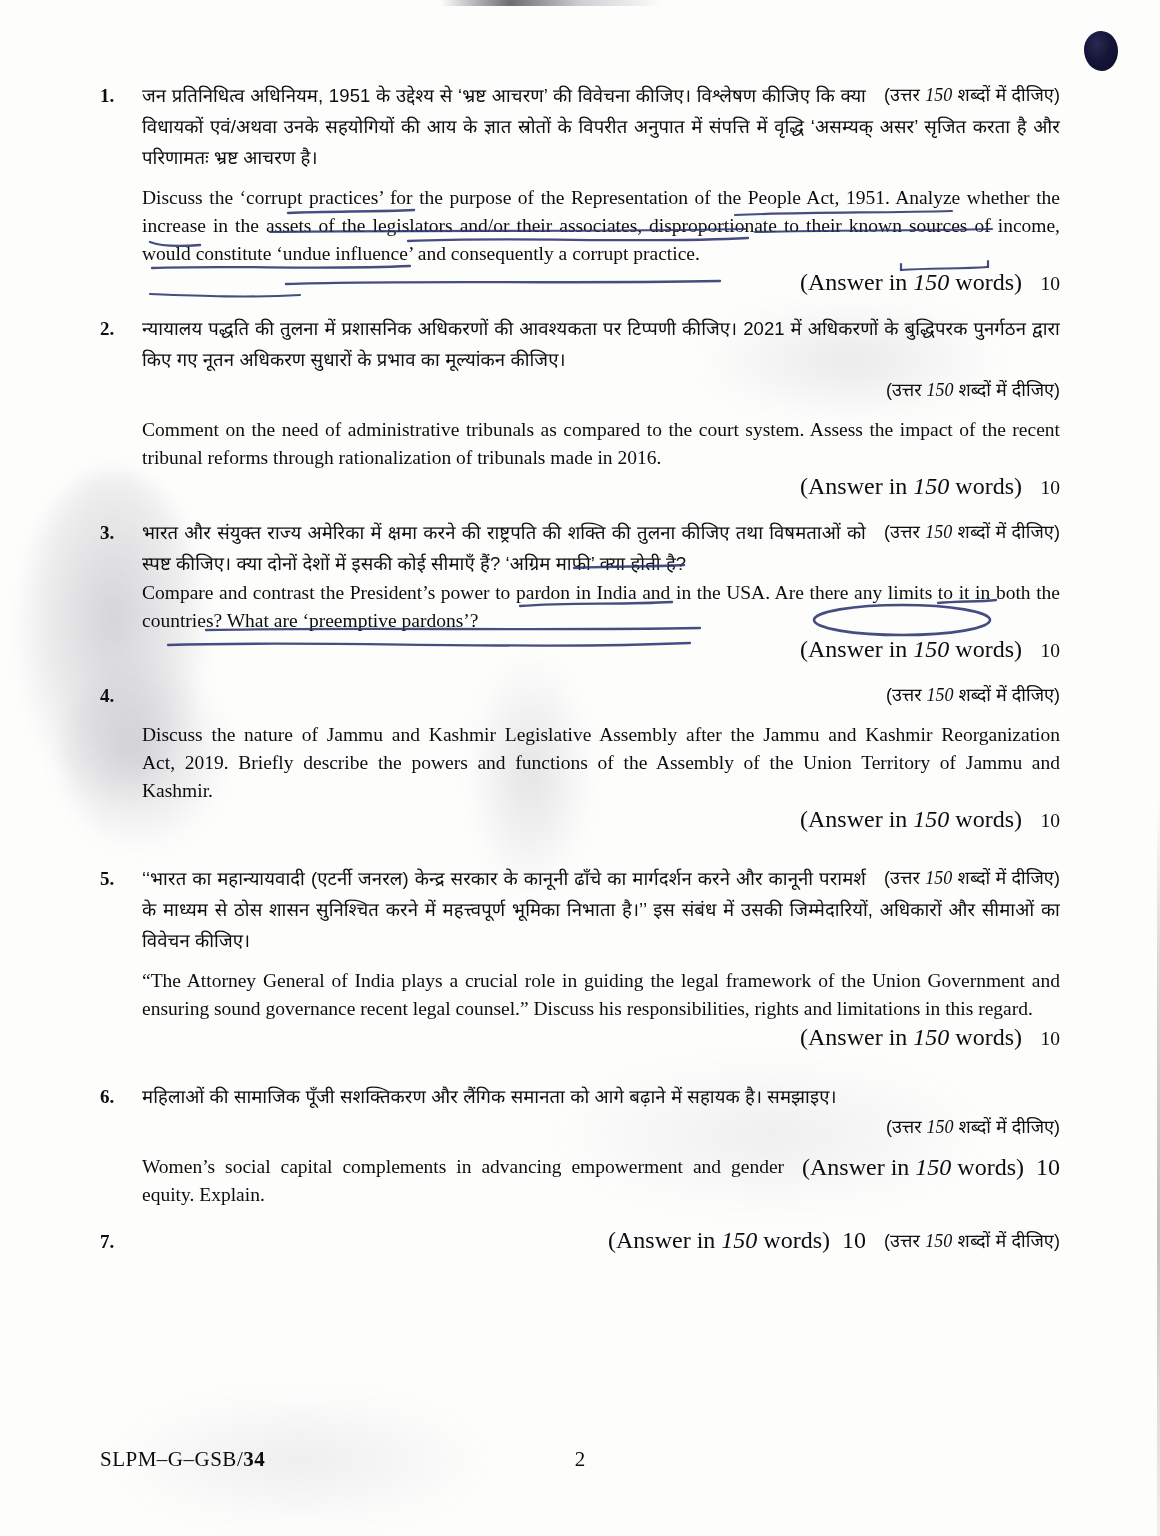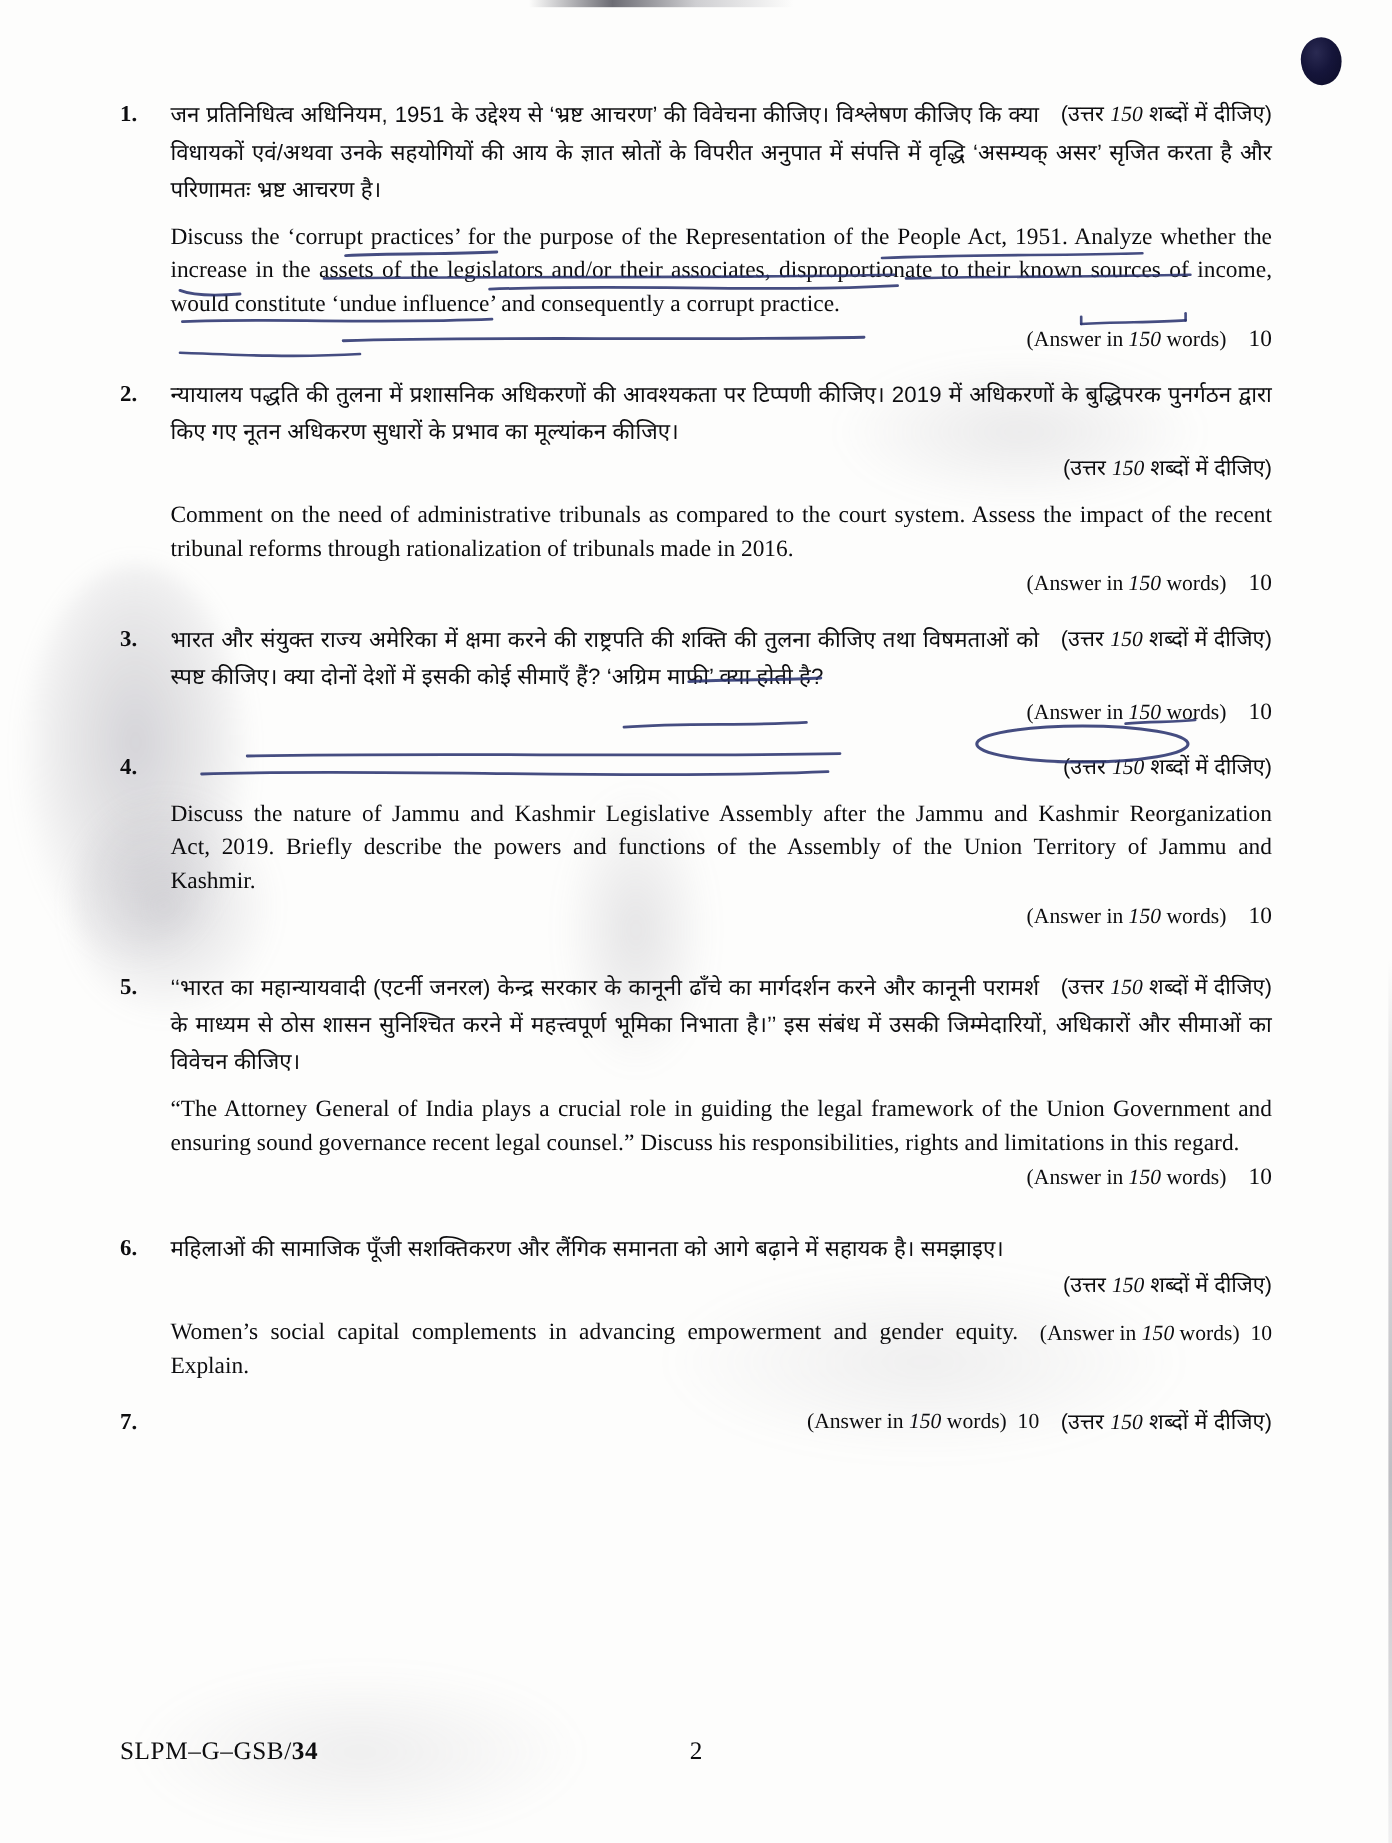--- a/index.html
+++ b/index.html
@@ -135,21 +135,21 @@
   }
   .marks-hi .it { font-family: "Liberation Serif", serif; font-style: italic; }
 
   .tail {
     display: flex;
     justify-content: space-between;
     align-items: baseline;
   }
   .tail .left { flex: 1 1 auto; }
   .tail .right { flex: 0 0 auto; white-space: nowrap; }
-  .ansline { font-size: 18px; line-height: 28px; }
+  .ansline { font-size: 24px; line-height: 28px; }
   .ansline .it { font-style: italic; }
   .mark10 {
     display: inline-block;
     width: 34px;
     text-align: right;
     font-size: 19.5px;
   }
 
   .blk { margin-top: 11px; }
   .gap-q { height: 17px; }
@@ -230,39 +230,40 @@
           </div>
         </div>
       </div>
     </div>
 
     <div class="gap-q"></div>
 
     <div class="qitem">
       <div class="qnum">2.</div>
       <div class="qbody">
-        <div class="hi">न्यायालय पद्धति की तुलना में प्रशासनिक अधिकरणों की आवश्यकता पर टिप्पणी कीजिए। 2019 में अधिकरणों के बुद्धिपरक पुनर्गठन द्वारा किए गए नूतन अधिकरण सुधारों के प्रभाव का मूल्यांकन कीजिए।</div>
+        <div class="hi">न्यायालय पद्धति की तुलना में प्रशासनिक अधिकरणों की आवश्यकता पर टिप्पणी कीजिए। 2021 में अधिकरणों के बुद्धिपरक पुनर्गठन द्वारा किए गए नूतन अधिकरण सुधारों के प्रभाव का मूल्यांकन कीजिए।</div>
         <div class="marks-hi">(उत्तर <span class="it">150</span> शब्दों में दीजिए)</div>
         <div class="en blk">Comment on the need of administrative tribunals as compared to the court system. Assess the impact of the recent tribunal reforms through rationalization of tribunals made in 2016.</div>
         <div class="tail">
           <div class="left"></div>
           <div class="right">
             <span class="ansline">(Answer in <span class="it">150</span> words)</span>
             <span class="mark10">10</span>
           </div>
         </div>
       </div>
     </div>
 
     <div class="gap-q"></div>
 
     <div class="qitem">
       <div class="qnum">3.</div>
       <div class="qbody">
         <div class="hi"><span class="inline-right">(उत्तर <span class="it">150</span> शब्दों में दीजिए)</span><span>भारत और संयुक्त राज्य अमेरिका में क्षमा करने की राष्ट्रपति की शक्ति की तुलना कीजिए तथा विषमताओं को स्पष्ट कीजिए। क्या दोनों देशों में इसकी कोई सीमाएँ हैं? ‘अग्रिम माफी’ क्या होती है?</span></div>
+        <div class="en">Compare and contrast the President’s power to pardon in India and in the USA. Are there any limits to it in both the countries? What are ‘preemptive pardons’?</div>
         <div class="tail">
           <div class="left"></div>
           <div class="right">
             <span class="ansline">(Answer in <span class="it">150</span> words)</span>
             <span class="mark10">10</span>
           </div>
         </div>
       </div>
     </div>
 

